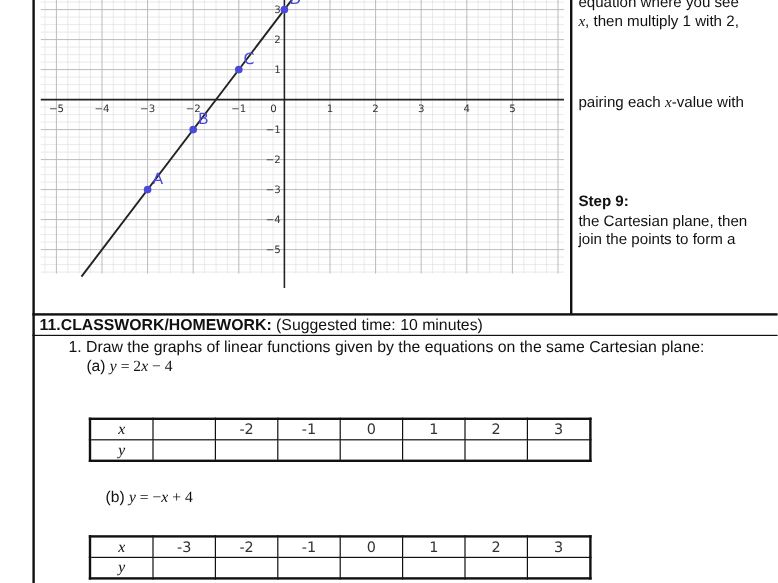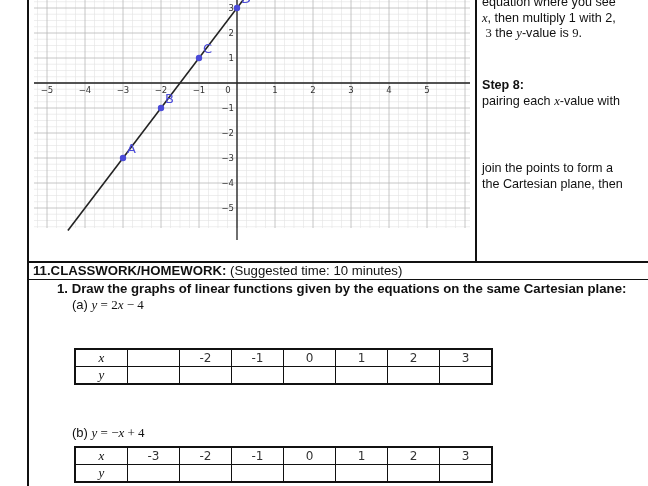--- a/index.html
+++ b/index.html
@@ -10,21 +10,21 @@
   .divider-v { left:475px; top:0; width:2px; height:262px; background:#111; }
   .divider-h1 { left:27px; top:261px; width:621px; height:2px; background:#111; }
   .divider-h2 { left:27px; top:279px; width:621px; height:1px; background:#111; }
   .graph-svg { left:29px; top:0; }
   .side { left:482px; width:166px; font-size:12.6px; line-height:15.6px; }
   .side .serif { font-family:"Liberation Serif", serif; font-style:italic; }
   .side .num { font-family:"Liberation Serif", serif; }
   .step-title { font-weight:bold; }
   .sec-title { left:33px; top:263px; font-size:13.2px; white-space:nowrap;text-align:center; }
   .sec-title b { font-weight:bold; }
-  .instr { left:57px; top:281px; font-size:13.2px; white-space:nowrap;font-weight:bold; }
+  .instr { left:57px; top:281px; font-size:13.2px; white-space:nowrap; }
   .eq { left:72px; font-size:13px; white-space:nowrap; }
   .eq .m { font-family:"Liberation Serif", serif; font-style:italic; }
   .eq .n { font-family:"Liberation Serif", serif; }
   table.xy { position:absolute; border-collapse:collapse; border:2px solid #111; }
   table.xy td { border:1.5px solid #111; height:16px; width:51px; padding:0; text-align:center;
                 font-size:12px; font-family:"DejaVu Sans", sans-serif; color:#333; line-height:14px; }
   table.xy td.h { font-family:"Liberation Serif", serif; font-style:italic; font-size:13px; color:#111; }
 </style>
 </head>
 <body>
@@ -156,31 +156,30 @@
       <circle cx="161" cy="108" r="3.2" fill="#4a4ad8"></circle>
       <text x="165" y="103" fill="#4a4ad8" font-size="13" font-family="DejaVu Sans, sans-serif">B</text>
       <circle cx="123" cy="158" r="3.2" fill="#4a4ad8"></circle>
       <text x="127" y="153" fill="#4a4ad8" font-size="13" font-family="DejaVu Sans, sans-serif">A</text>
     </g>
 </svg>
 
 <div class="abs side" style="top:-5px;">
   <div><span>equation where you see</span></div>
   <div><span class="serif">x</span><span>, then multiply 1 with 2,</span></div>
-  <div>&nbsp;<span class="num">3</span><span> the </span><span class="serif">y</span><span>-value is </span><span class="num">9</span><span>.</span></div>
 </div>
 
 <div class="abs side" style="top:78px;">
-  <div class="step-title">Step 8:</div>
   <div><span>pairing each </span><span class="serif">x</span><span>-value with</span></div>
 </div>
 
 <div class="abs side" style="top:161px;">
+  <div class="step-title">Step 9:</div>
+  <div>the Cartesian plane, then</div>
   <div>join the points to form a</div>
-  <div>the Cartesian plane, then</div>
 </div>
 
 <div class="abs sec-title"><b>11.CLASSWORK/HOMEWORK:</b><span> (Suggested time: 10 minutes)</span></div>
 <div class="abs instr">1. Draw the graphs of linear functions given by the equations on the same Cartesian plane:</div>
 
 <div class="abs eq" style="top:297px;"><span>(a) </span><span class="m">y</span><span class="n"> = </span><span class="n">2</span><span class="m">x</span><span class="n"> − 4</span></div>
 
 <table class="xy" style="left:74px; top:348px;">
   <tbody>
       <tr>
@@ -199,21 +198,21 @@
     <td></td>
     <td></td>
     <td></td>
     <td></td>
     <td></td>
     <td></td>
   </tr>
 </tbody>
   </table>
 
-<div class="abs eq" style="top:425px;"><span>(b) </span><span class="m">y</span><span class="n"> = </span><span class="n">−</span><span class="m">x</span><span class="n"> + 4</span></div>
+<div class="abs eq" style="top:406px;margin-left:16px;"><span>(b) </span><span class="m">y</span><span class="n"> = </span><span class="n">−</span><span class="m">x</span><span class="n"> + 4</span></div>
 
 <table class="xy" style="left:74px; top:446px;">
   <tbody>
       <tr>
     <td class="h">x</td>
     <td>-3</td>
     <td>-2</td>
     <td>-1</td>
     <td>0</td>
     <td>1</td>

